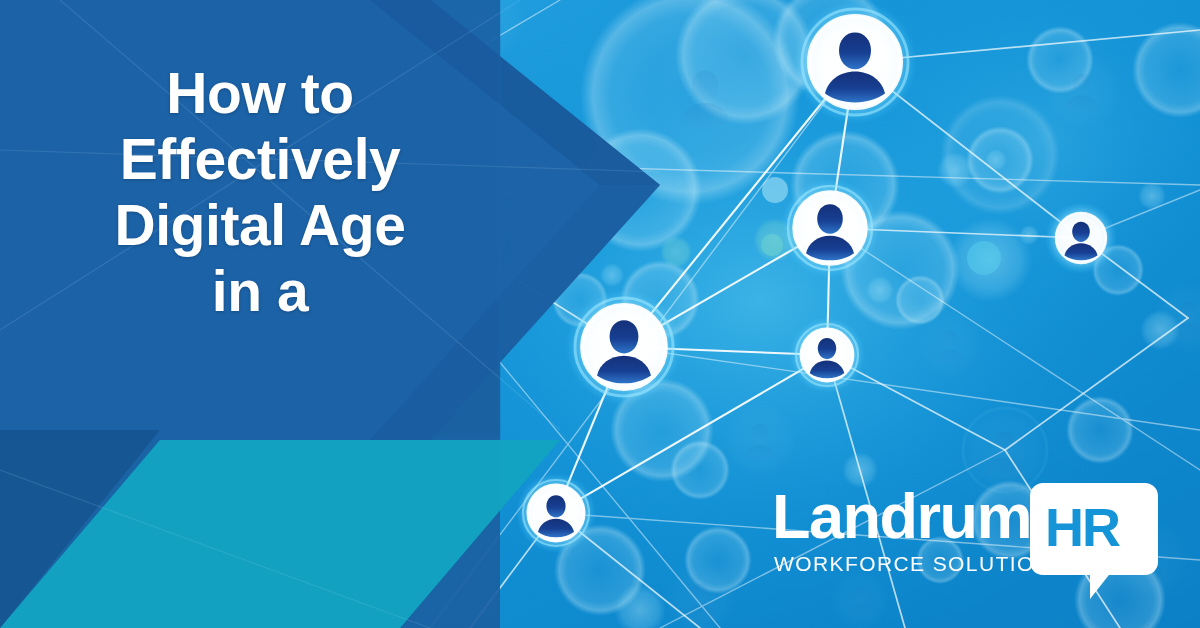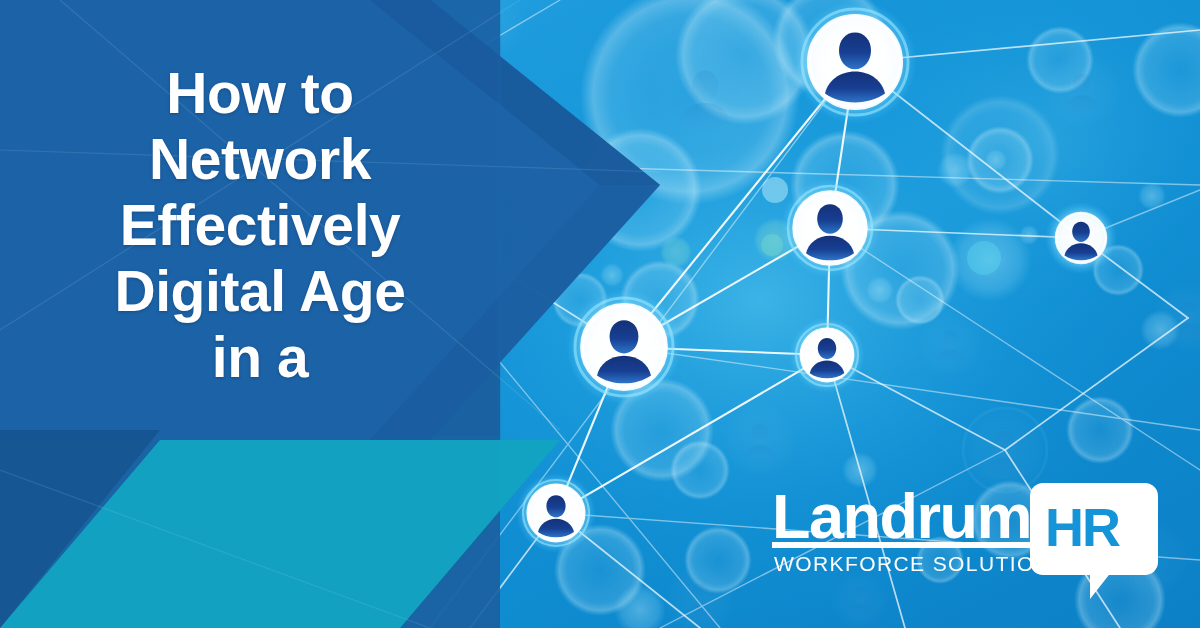--- a/index.html
+++ b/index.html
@@ -45,21 +45,20 @@
     width:392px; height:108px;
   }
   .logo-word{
     position:absolute; left:4px; top:2px;
     color:#ffffff;
     font-family:"Liberation Sans","DejaVu Sans",sans-serif;
     font-weight:700;
     font-size:63px;
     line-height:63px;
     letter-spacing:-1.5px;
-    text-decoration:underline;
   }
   .logo-sub{
     position:absolute; left:6px; top:68px;
     color:#ffffff;
     font-family:"Liberation Sans","DejaVu Sans",sans-serif;
     font-weight:400;
     font-size:21px;
     line-height:25px;
     letter-spacing:1.4px;
   }
@@ -446,21 +445,20 @@
         <line x1="60" y1="0" x2="560" y2="430"></line>
         <line x1="0" y1="330" x2="520" y2="0"></line>
         <line x1="0" y1="470" x2="430" y2="628"></line>
       </g>
     </g>
     </svg>
 
     <div class="left-panel">
       <div id="headline">
         <span class="ln">How to</span>
-        <span class="ln">Network</span>
         <span class="ln">Effectively</span>
         <span class="ln">Digital Age</span>
         <span class="ln">in a</span>
       </div>
     </div>
 
     <div id="logo">
       <span class="logo-word">Landrum</span>
       <span class="bubble"></span>
       <span class="bubble-tail"></span>

